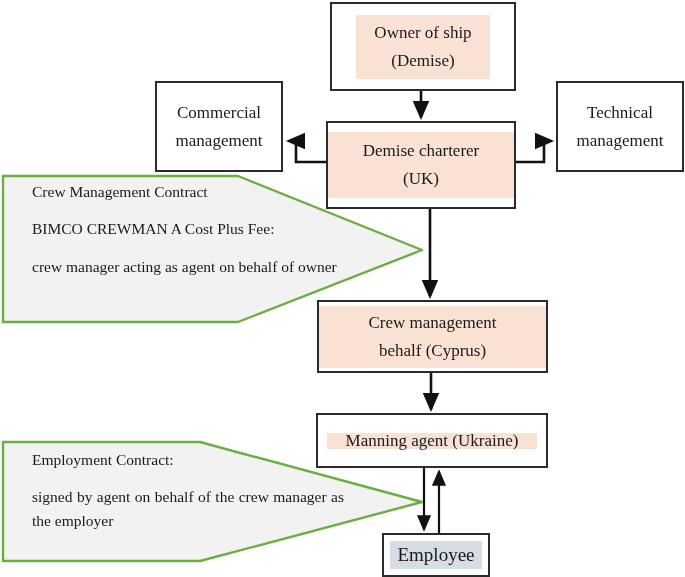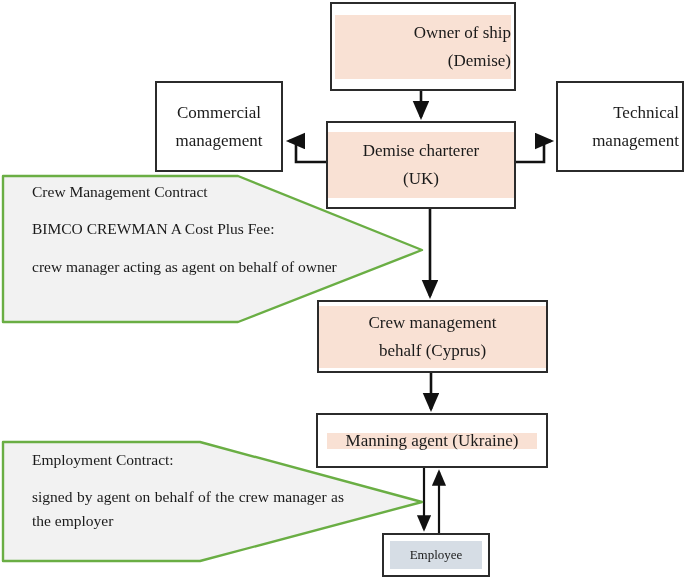--- a/index.html
+++ b/index.html
@@ -37,39 +37,39 @@
     text-align:center;
     line-height:1.62;
     font-size:17px;
   }
   .fill.peach{ background:#f9e1d4; }
   .fill.blue{ background:#d6dde5; }
   .fill.plain{ background:transparent; }
 
   
   #n-owner      { left:330px; top:2px;   width:186px; height:89px; }
-  #n-owner .fill{ width:176px; height:64px;align-items:flex-end; }
+  #n-owner .fill{ width:134px; height:64px; }
 
   #n-commercial { left:155px; top:81px;  width:128px; height:91px; }
   #n-commercial .fill{ width:118px; height:70px; }
 
   #n-technical  { left:556px; top:81px;  width:128px; height:91px; }
-  #n-technical .fill{ width:118px; height:70px;align-items:flex-end; }
+  #n-technical .fill{ width:118px; height:70px; }
 
   #n-demise     { left:326px; top:121px; width:190px; height:88px; }
   #n-demise .fill{ width:194px; height:66px; }
 
   #n-crewco     { left:317px; top:300px; width:231px; height:73px; }
   #n-crewco .fill{ width:248px; height:62px; }
 
   #n-manning    { left:316px; top:413px; width:232px; height:55px; }
   #n-manning .fill{ width:210px; height:16px; font-size:17px; }
 
   #n-employee   { left:382px; top:533px; width:108px; height:44px; }
-  #n-employee .fill{ width:92px; height:28px; font-size:13px; }
+  #n-employee .fill{ width:92px; height:28px; font-size:19px; }
 
   
   .callout{
     position:absolute;
     box-sizing:border-box;
   }
   .callout .ctext{
     position:absolute;
     font-size:15.5px;
     line-height:1.5;

